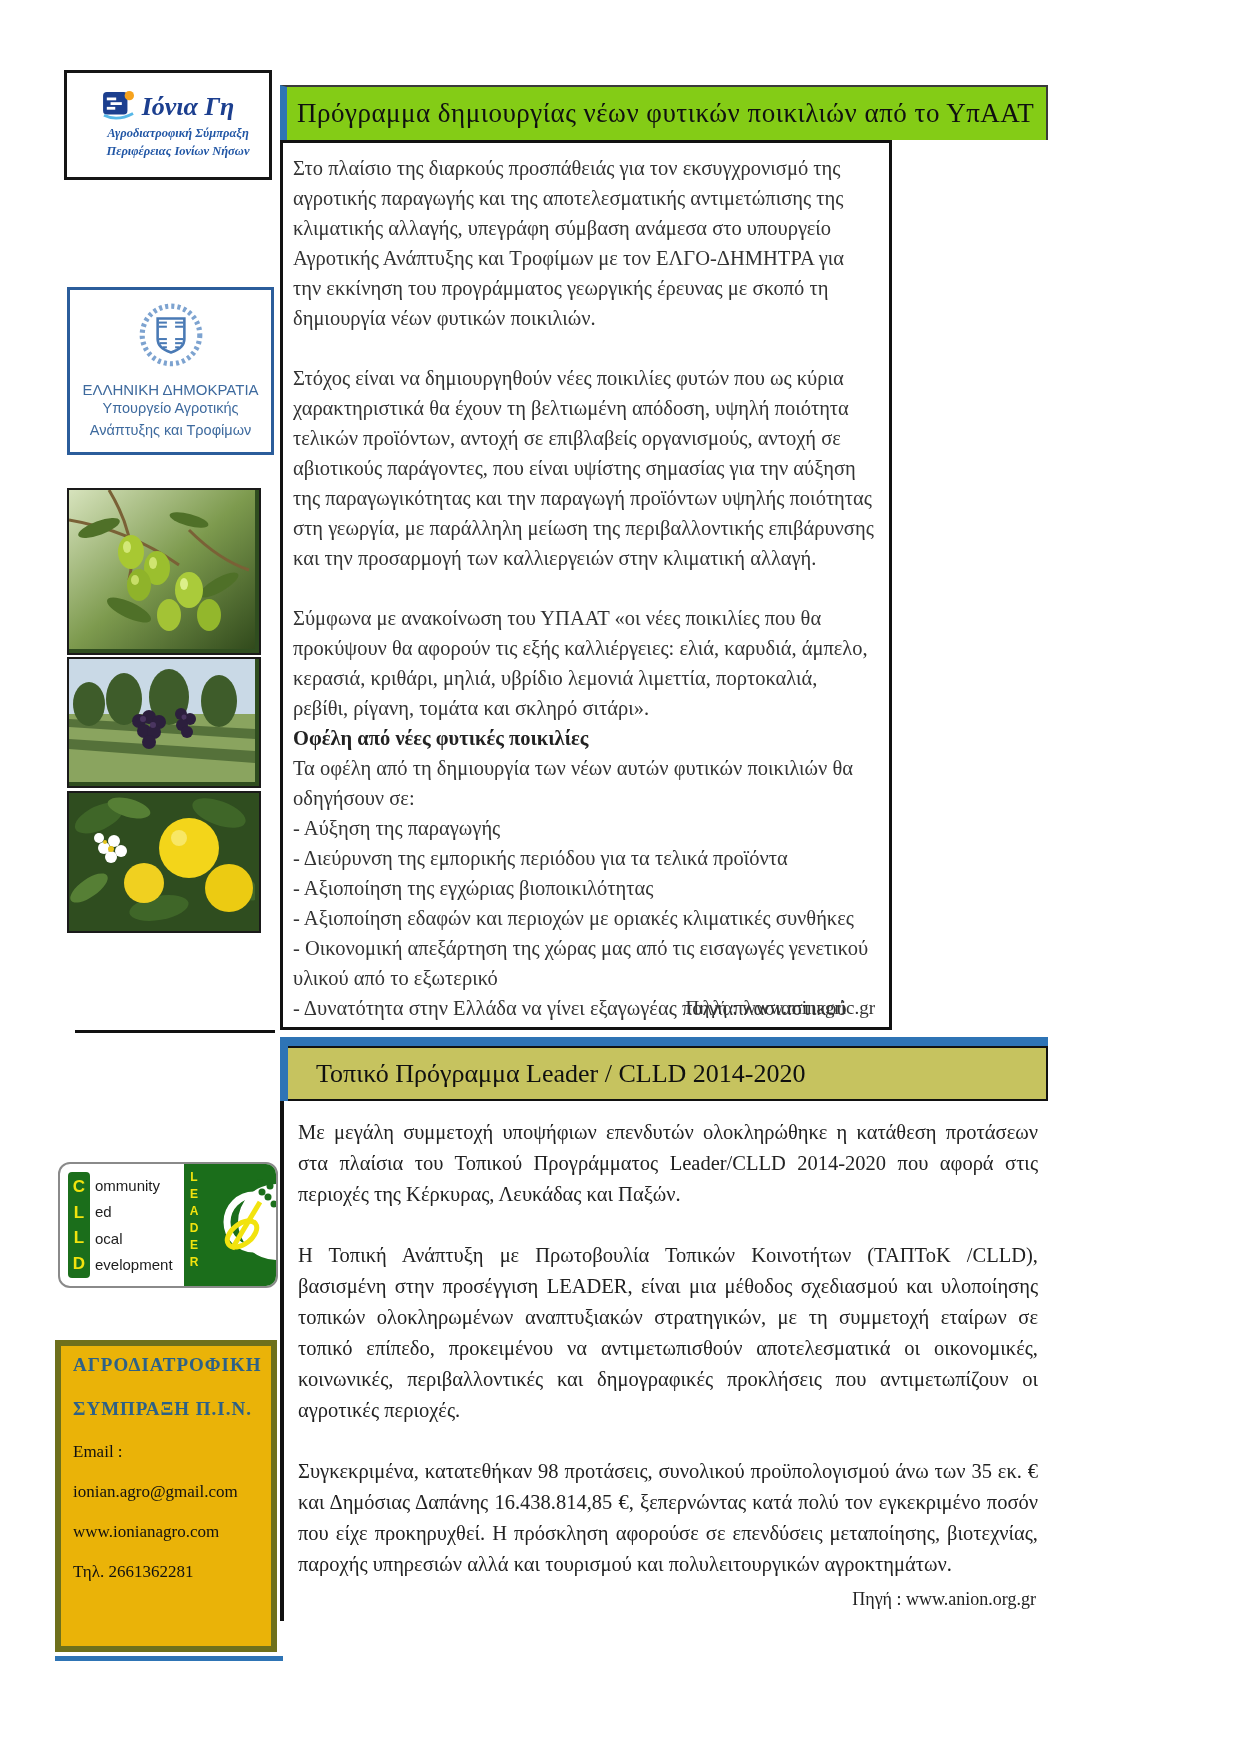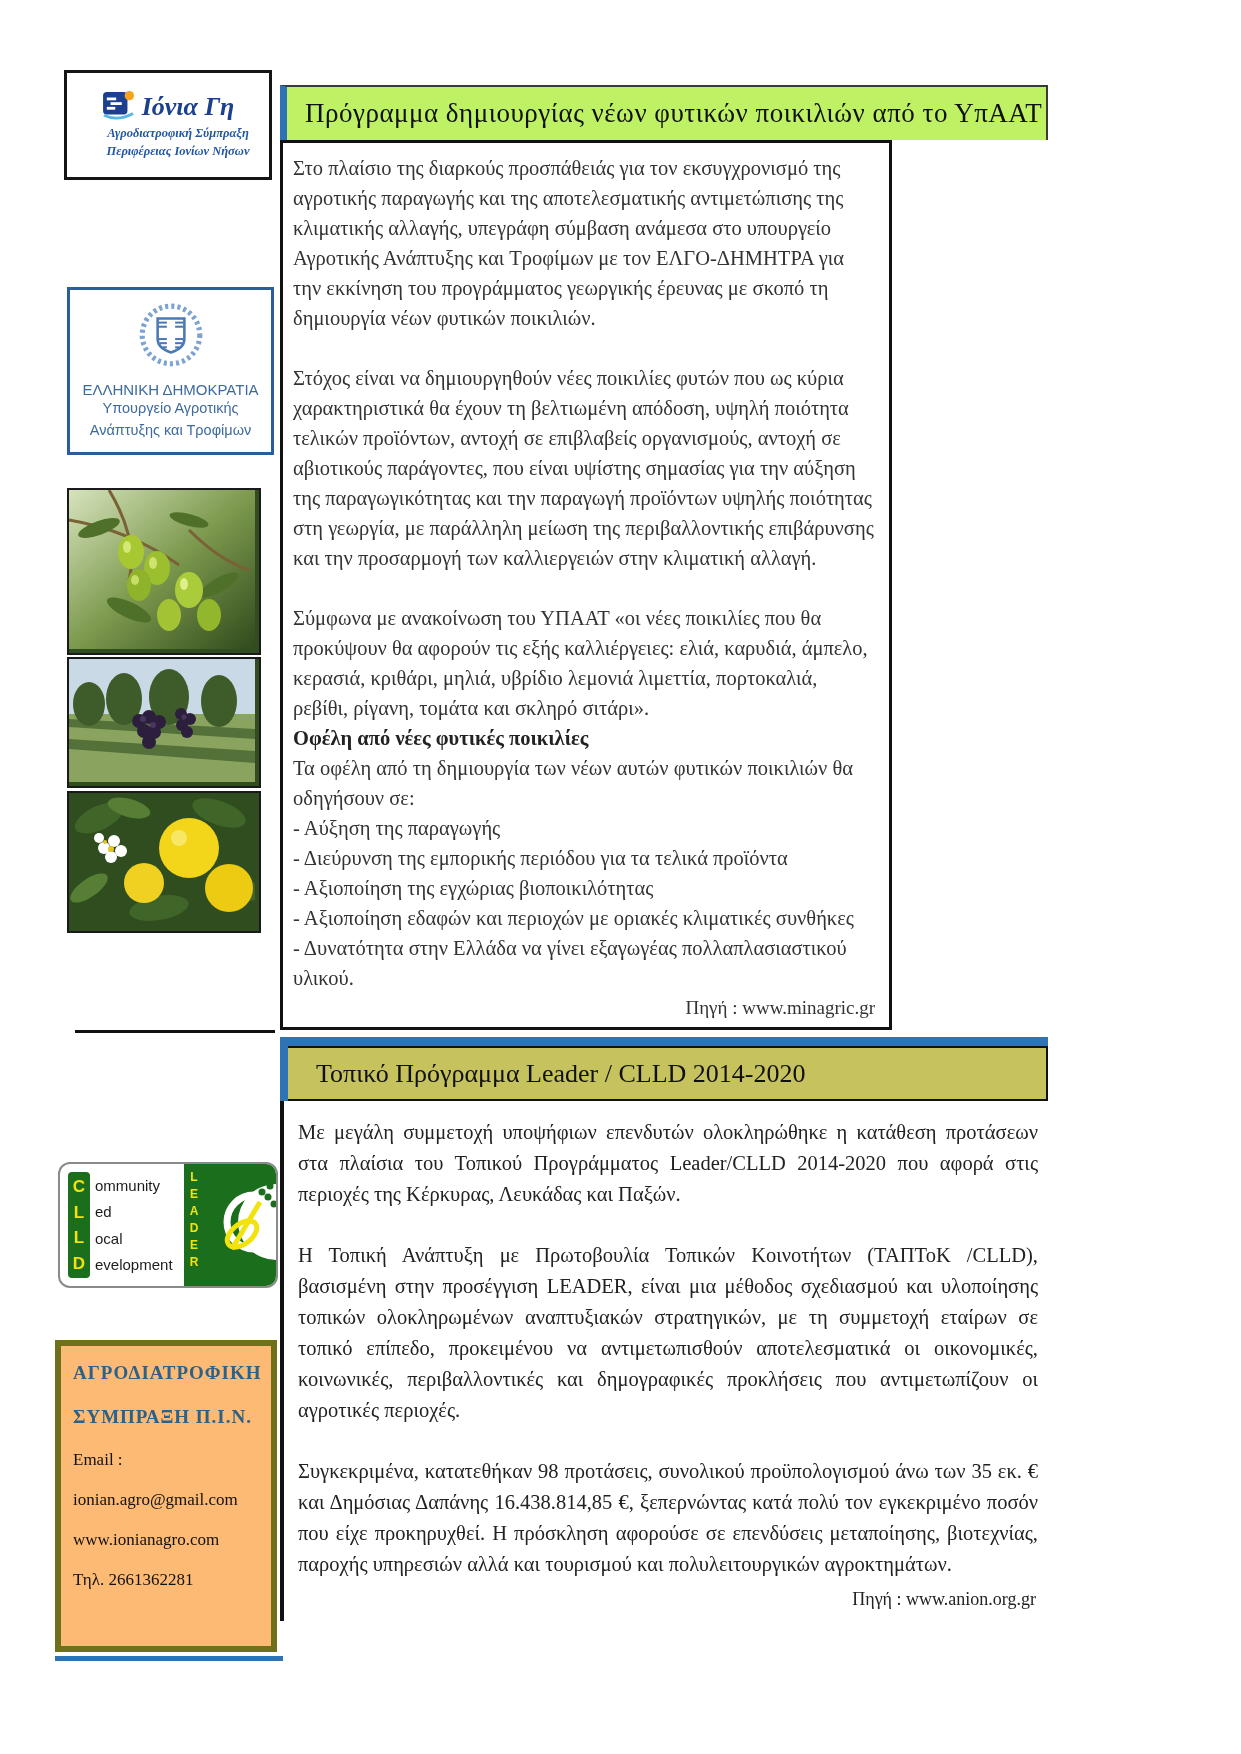--- a/index.html
+++ b/index.html
@@ -33,30 +33,30 @@
   .clld-letters{background:#1b6e1b;border-radius:4px;width:22px;display:flex;flex-direction:column;
                 align-items:center;justify-content:space-around;padding:2px 0;}
   .clld-letter{color:#f2e30e;font-family:"Liberation Sans",sans-serif;font-weight:bold;font-size:17px;line-height:1;}
   .clld-words{display:flex;flex-direction:column;justify-content:space-around;}
   .clld-word{font-family:"Liberation Sans",sans-serif;font-size:15px;color:#1c1c1c;line-height:1;}
   .leader-panel{width:92px;background:#1b6e1b;position:relative;display:flex;}
   .leader-vertical{writing-mode:vertical-rl;text-orientation:upright;color:#f2e30e;font-weight:bold;
                    font-family:"Liberation Sans",sans-serif;font-size:12px;letter-spacing:3px;margin:6px 0 0 3px;}
   .leader-flower{position:absolute;right:0;top:0;}
 
-  .contact-box{left:55px;top:1340px;width:222px;height:312px;border:6px solid #6e701c;background:#fdba74;
-               box-sizing:border-box;padding:16px 12px;}
+  .contact-box{left:55px;top:1340px;width:222px;height:312px;border:6px solid #6e701c;background:#eab308;
+               box-sizing:border-box;padding:8px 12px;}
   .contact-title{color:#2d6187;font-weight:bold;font-size:19px;letter-spacing:1px;margin-bottom:22px;}
   .contact-line{color:#111;font-size:17px;margin-bottom:20px;}
   .contact-underline{left:55px;top:1656px;width:228px;height:5px;background:#2e74b5;}
 
   
-  .a1-header{left:280px;top:85px;width:768px;height:55px;background:#bef264;
+  .a1-header{left:280px;top:85px;width:768px;height:55px;background:#84cc16;
              border-left:7px solid #2e74b5;border-top:2px solid #3a3a3a;border-right:2px solid #3a3a3a;
-             box-sizing:border-box;display:flex;align-items:center;padding-left:18px;}
+             box-sizing:border-box;display:flex;align-items:center;padding-left:10px;}
   .article-title{font-size:27px;color:#101010;letter-spacing:0.5px;}
 
   .a1-body{left:280px;top:140px;width:612px;height:890px;border:3px solid #111;background:#fff;
            box-sizing:border-box;padding:10px 12px 0 10px;font-size:20.5px;line-height:30px;color:#333;overflow:hidden;}
   .a1-body p{margin:0 0 30px 0;}
   .a1-body p.tight{margin:0;}
   .benefits-heading{font-weight:bold;color:#222;}
   .bullet{margin:0;}
   .a1-source{position:absolute;right:14px;bottom:4px;font-size:19px;color:#333;}
 
@@ -274,20 +274,21 @@
 <div class="abs a1-body">
   <p>Στο πλαίσιο της διαρκούς προσπάθειάς  για τον εκσυγχρονισμό της αγροτικής παραγωγής και της αποτελεσματικής αντιμετώπισης της κλιματικής αλλαγής, υπεγράφη  σύμβαση ανάμεσα στο υπουργείο Αγροτικής Ανάπτυξης και Τροφίμων με τον ΕΛΓΟ-ΔΗΜΗΤΡΑ για την εκκίνηση του προγράμματος γεωργικής έρευνας με σκοπό τη δημιουργία νέων φυτικών ποικιλιών.</p>
   <p>Στόχος είναι να δημιουργηθούν νέες ποικιλίες φυτών που ως κύρια χαρακτηριστικά θα έχουν τη βελτιωμένη απόδοση, υψηλή ποιότητα τελικών προϊόντων, αντοχή σε επιβλαβείς οργανισμούς, αντοχή σε αβιοτικούς παράγοντες, που είναι υψίστης σημασίας για την αύξηση της παραγωγικότητας και την παραγωγή προϊόντων υψηλής ποιότητας στη γεωργία, με παράλληλη μείωση της περιβαλλοντικής επιβάρυνσης και την προσαρμογή των καλλιεργειών στην κλιματική αλλαγή.</p>
   <p class="tight">Σύμφωνα με ανακοίνωση του ΥΠΑΑΤ «οι νέες ποικιλίες που θα προκύψουν θα αφορούν τις εξής καλλιέργειες: ελιά, καρυδιά, άμπελο, κερασιά, κριθάρι, μηλιά, υβρίδιο λεμονιά λιμεττία, πορτοκαλιά, ρεβίθι, ρίγανη, τομάτα και σκληρό σιτάρι».</p>
   <div class="benefits-heading">Οφέλη από νέες φυτικές ποικιλίες</div>
   <div>Τα οφέλη από τη δημιουργία των νέων αυτών φυτικών ποικιλιών θα οδηγήσουν σε:</div>
   <div class="bullet">- Αύξηση της παραγωγής</div>
   <div class="bullet">- Διεύρυνση της εμπορικής περιόδου για τα τελικά προϊόντα</div>
   <div class="bullet">- Αξιοποίηση της εγχώριας βιοποικιλότητας</div>
   <div class="bullet">- Αξιοποίηση εδαφών και περιοχών με οριακές κλιματικές συνθήκες</div>
+  <div class="bullet">- Οικονομική απεξάρτηση της χώρας μας από τις εισαγωγές γενετικού υλικού από το εξωτερικό</div>
   <div class="bullet">- Δυνατότητα στην Ελλάδα να γίνει εξαγωγέας πολλαπλασιαστικού υλικού.</div>
   <div class="a1-source">Πηγή : www.minagric.gr</div>
 </div>
 
 <div class="abs a2-header">
   <div class="a2-header-inner">
     <span class="a2-title">Τοπικό Πρόγραμμα Leader / CLLD 2014-2020</span>
   </div>
 </div>
 

